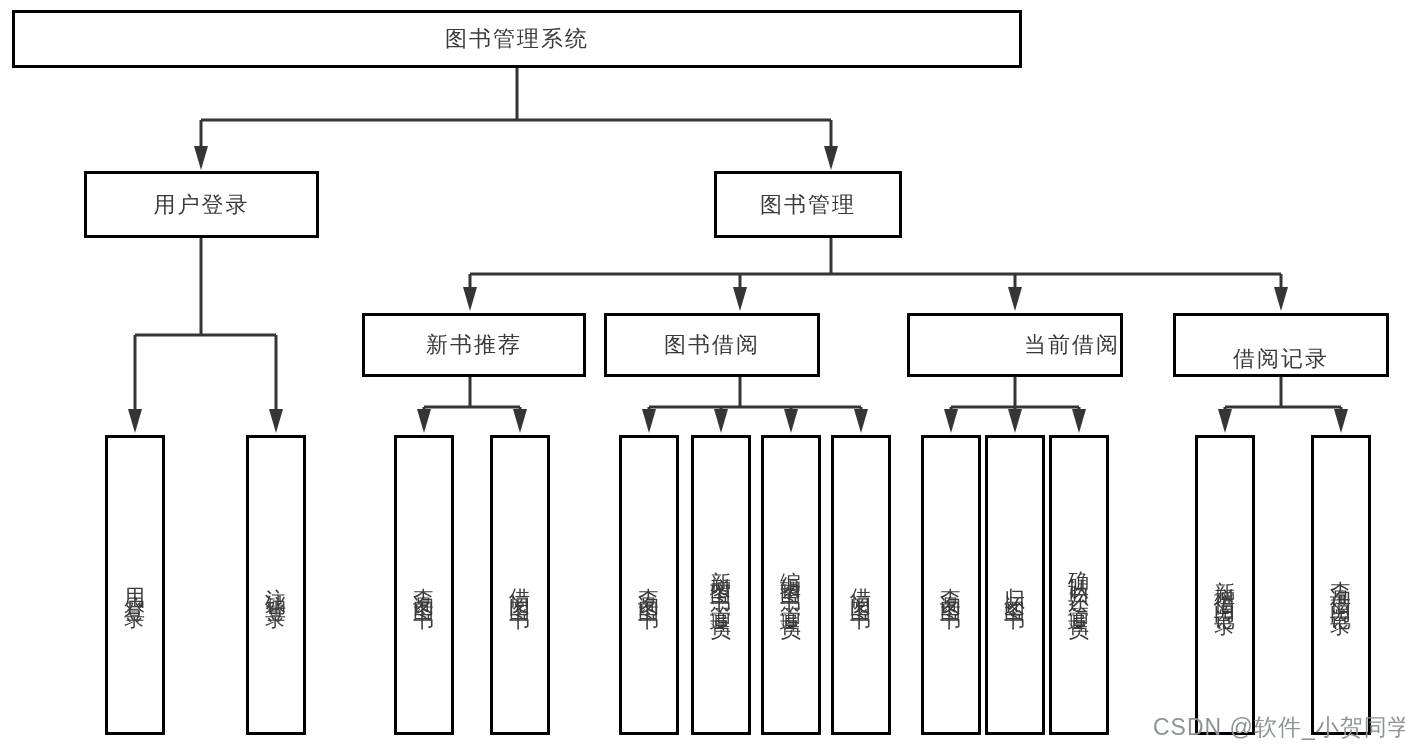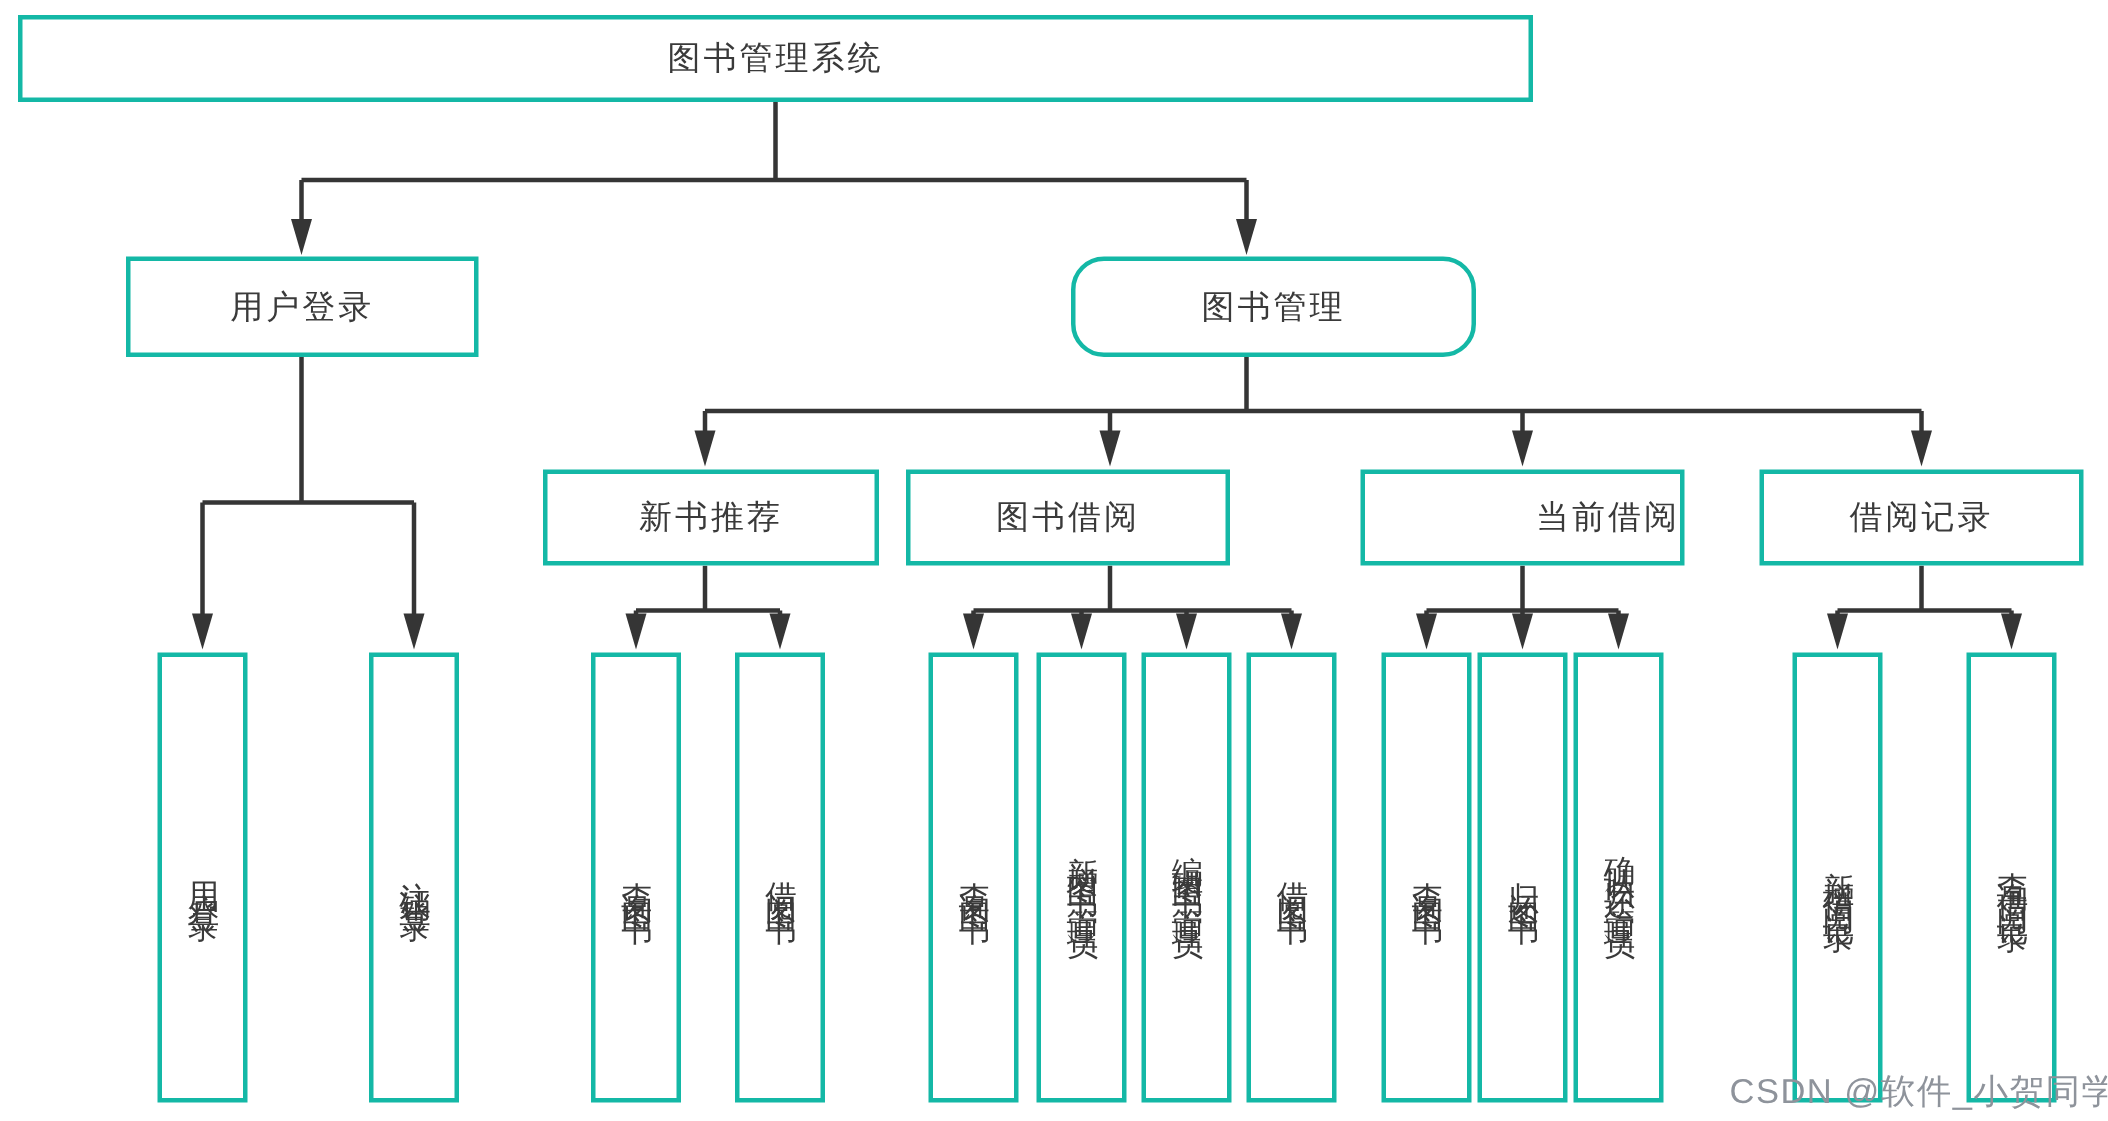--- a/index.html
+++ b/index.html
@@ -10,21 +10,21 @@
     font-family:"Liberation Sans","DejaVu Sans",sans-serif;
     overflow:hidden;
   }
   .connectors{
     position:absolute;left:0;top:0;width:1405px;height:747px;
     pointer-events:none;z-index:1;
   }
   .box{
     position:absolute;
     background:#ffffff;
-    border:3px solid #14b8a6;
+    border:3px solid #000000;
     box-sizing:border-box;
     display:flex;align-items:center;justify-content:center;
     color:#3a3a3a;
     z-index:2;
   }
   .hlabel{
     font-size:22px;
     letter-spacing:2px;
     white-space:nowrap;
   }
@@ -87,34 +87,34 @@
     <polygon points="1334,409 1348,409 1341,433" fill="#353535"></polygon>
   </svg>
 
   <div class="box" style="left:12px;top:10px;width:1010px;height:58px;">
     <span class="hlabel">图书管理系统</span>
   </div>
 
   <div class="box" style="left:84px;top:171px;width:235px;height:67px;">
     <span class="hlabel">用户登录</span>
   </div>
-  <div class="box" style="left:714px;top:171px;width:270px;height:67px;border-radius:22px;">
+  <div class="box" style="left:714px;top:171px;width:188px;height:67px;">
     <span class="hlabel">图书管理</span>
   </div>
 
   <div class="box" style="left:362px;top:313px;width:224px;height:64px;">
     <span class="hlabel">新书推荐</span>
   </div>
   <div class="box" style="left:604px;top:313px;width:216px;height:64px;">
     <span class="hlabel">图书借阅</span>
   </div>
   <div class="box" style="left:907px;top:313px;width:216px;height:64px;justify-content:flex-end;">
     <span class="hlabel">当前借阅</span>
   </div>
-  <div class="box" style="left:1173px;top:313px;width:216px;height:64px;">
+  <div class="box" style="left:1173px;top:313px;width:216px;height:64px;align-items:flex-end;">
     <span class="hlabel">借阅记录</span>
   </div>
 
   <div class="box leaf" style="left:105px;top:435px;width:60px;height:300px;">
     <span>用户登录</span>
   </div>
   <div class="box leaf" style="left:246px;top:435px;width:60px;height:300px;">
     <span>注销登录</span>
   </div>
 

